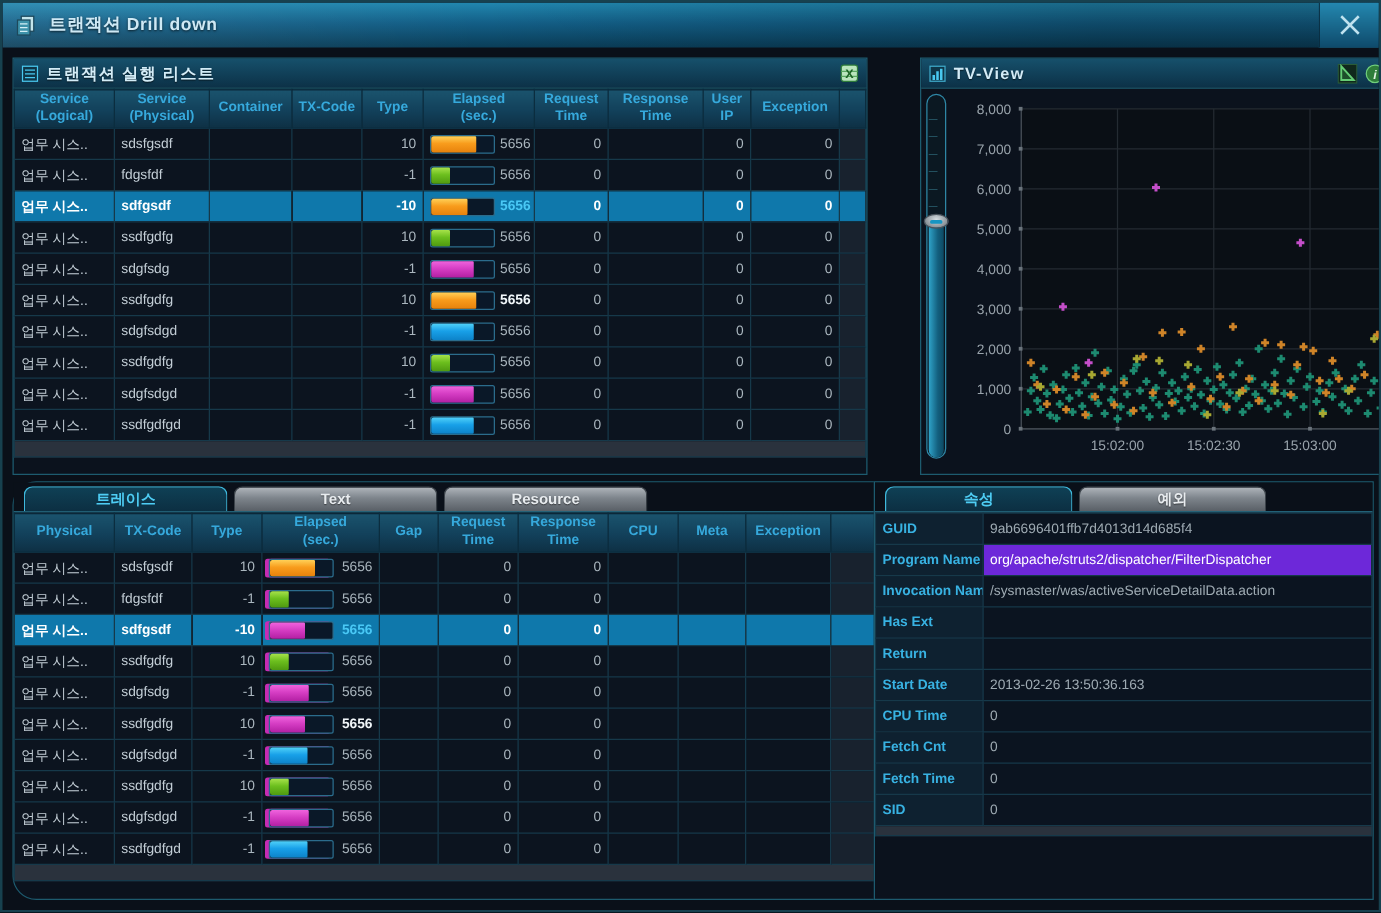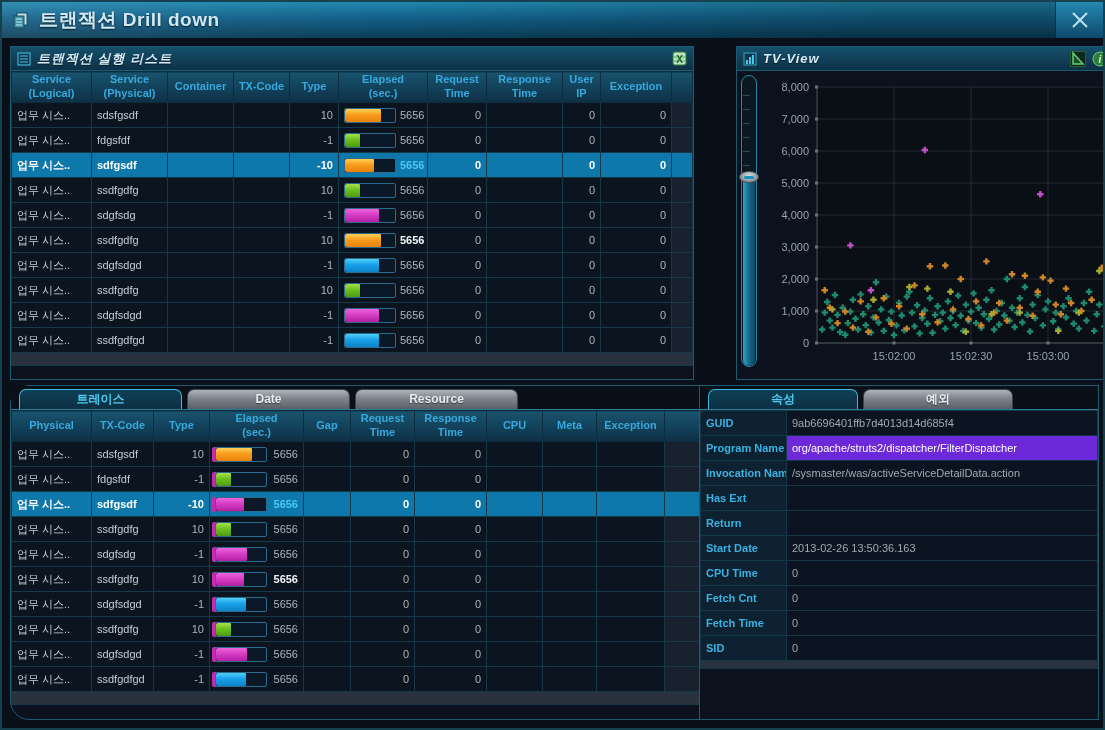--- a/index.html
+++ b/index.html
@@ -5,32 +5,32 @@
   html,body{margin:0;padding:0;background:#04070c;}
   *{box-sizing:border-box;}
   .window{position:relative;width:1105px;height:730px;background:#0a1019;
     border:2px solid #17414f;font-family:"Liberation Sans","DejaVu Sans",sans-serif;overflow:hidden;}
   
   .titlebar{position:absolute;left:0;top:0;right:0;height:36px;
     background:linear-gradient(180deg,#2187af 0%,#135f87 45%,#0a3d58 100%);
     display:flex;align-items:center;padding:0 10px;gap:9px;}
   .titlebar:after{content:"";position:absolute;inset:0;
     background:linear-gradient(90deg,rgba(255,255,255,.08),rgba(0,0,0,0) 35%,rgba(0,0,0,.22) 80%);pointer-events:none;}
-  .ttitle{color:#cfe9f5;font-size:19px;font-weight:bold;letter-spacing:.5px;text-shadow:0 1px 2px rgba(0,0,0,.7);z-index:1;}
+  .ttitle{color:#cfe9f5;font-size:14px;font-weight:bold;letter-spacing:.5px;text-shadow:0 1px 2px rgba(0,0,0,.7);z-index:1;}
   .closebtn{position:absolute;right:0;top:0;width:48px;height:36px;display:flex;align-items:center;justify-content:center;
     border-left:1px solid rgba(8,40,58,.85);background:linear-gradient(180deg,#2488b0,#0e4a6b);cursor:pointer;z-index:2;}
   
   .panel{position:absolute;background:#0b121d;border:1px solid #1d5b6f;}
   #panel-txlist{left:8px;top:44px;width:684px;height:334px;}
   #panel-tv{left:734px;top:44px;width:400px;height:334px;}
   #panel-trace{left:8px;top:383px;width:736px;height:335px;border-radius:19px;}
   #panel-props{left:697px;top:383px;width:400px;height:335px;}
   .phead{height:24px;background:linear-gradient(180deg,#16506b,#0c3147);border-bottom:1px solid #1d5b6f;
     display:flex;align-items:center;gap:6px;padding:0 6px;}
-  .phead .ptitle{color:#d3ecf7;font-size:13px;font-weight:bold;letter-spacing:1px;text-shadow:0 1px 1px rgba(0,0,0,.6);font-style:italic;}
+  .phead .ptitle{color:#d3ecf7;font-size:13px;font-weight:bold;letter-spacing:1px;text-shadow:0 1px 1px rgba(0,0,0,.6);}
   .spacer{flex:1;}
   .hicon{display:inline-flex;cursor:pointer;}
   
   table{border-collapse:collapse;width:100%;table-layout:fixed;font-size:11px;color:#b7c3cb;}
   th{background:linear-gradient(180deg,#1a536d 0%,#12405a 55%,#0e3044 100%);color:#36a9dc;font-weight:bold;
     font-size:11px;padding:1px 2px;border:1px solid #0b2d3f;white-space:pre-line;line-height:1.25;height:31px;}
   td{border:1px solid #16394a;padding:2px 5px;height:20px;background:#0c141f;overflow:hidden;white-space:nowrap;}
   tr{height:25px;}
   td.num{text-align:right;color:#aab6be;}
   td.txt{text-align:left;color:#c3ced6;}
@@ -611,21 +611,21 @@
           <path d="M 108.7 215.2 H 115.10000000000001 M 111.9 212 V 218.39999999999998" stroke="#c44ec9" stroke-width="2.4" fill="none"></path>
           <path d="M 162.60000000000002 75.03999999999999 H 169 M 165.8 71.83999999999999 V 78.24" stroke="#c44ec9" stroke-width="2.4" fill="none"></path>
           <path d="M 278.09999999999997 119.19999999999999 H 284.49999999999994 M 281.29999999999995 115.99999999999999 V 122.39999999999999" stroke="#c44ec9" stroke-width="2.4" fill="none"></path>
         </svg>
     </div>
   </div>
 
   <div class="panel" id="panel-trace">
     <div class="tabbar" id="trace-tabbar">
       <span class="tab active" style="flex: 0 0 163px;">트레이스</span>
-        <span class="tab inactive" style="flex: 0 0 163px;">Date</span>
+        <span class="tab inactive" style="flex: 0 0 163px;">Text</span>
         <span class="tab inactive" style="flex: 0 0 163px;">Resource</span>
         <span class="spacer" id="trace-tab-spacer"></span>
       <span class="hicon" style="margin-bottom:3px">
         <svg width="15" height="15" viewBox="0 0 15 15">
             <rect x="1" y="1" width="13" height="13" rx="2" fill="#b9e4bd" stroke="#2f7d3b"></rect>
             <line x1="1" y1="6" x2="14" y2="6" stroke="#5aa763"></line>
             <line x1="1" y1="10" x2="14" y2="10" stroke="#5aa763"></line>
             <text x="7.5" y="11.5" font-size="10" font-weight="bold" text-anchor="middle" fill="#1c6326">X</text>
           </svg>
       </span>

